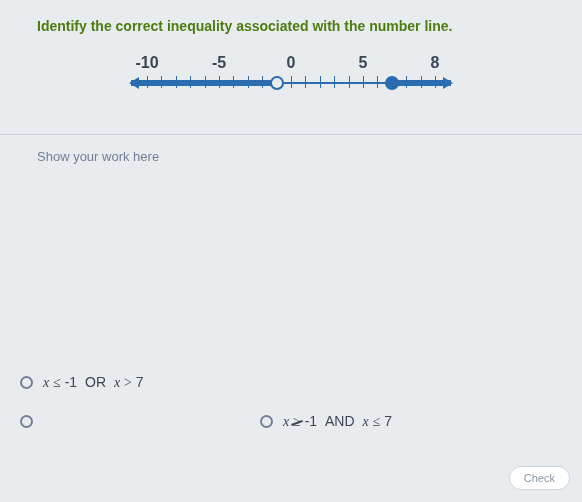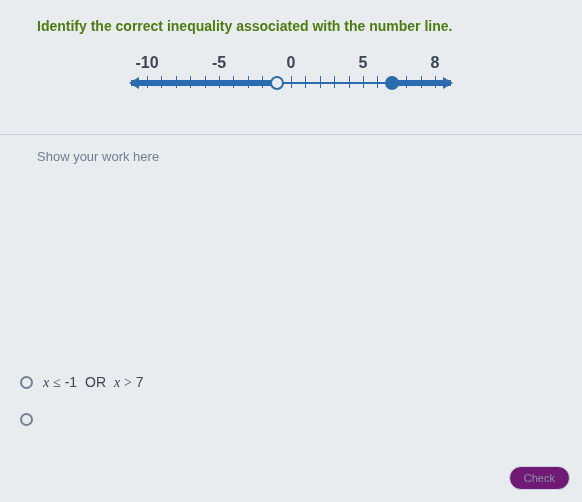--- a/index.html
+++ b/index.html
@@ -126,21 +126,21 @@
       margin-right: 10px;
       flex-shrink: 0;
     }
     .opt .math { font-style: italic; font-family: 'Times New Roman', serif; }
     .opt .op { font-family: 'Times New Roman', serif; }
     .opt .conn { font-weight: 400; margin: 0 4px; }
     .check-btn {
       position: absolute;
       right: 12px;
       bottom: 12px;
-      background: #701a75;
+      background: #ffffff;
       border: 1px solid #cbd5e0;
       border-radius: 14px;
       padding: 5px 14px;
       font-size: 11px;
       color: #8a96a3;
       cursor: pointer;
     }
     .strike {
       position: relative;
     }
@@ -218,16 +218,28 @@
         <span class="math">x</span>
         <span class="op">&gt;</span>
         <span>7</span>
       </span>
     </div>
   </div>
   <div class="opt-row">
     <div class="opt">
       <span class="radio"></span>
     </div>
+    <div class="opt">
+      <span class="radio"></span>
+      <span>
+        <span class="math">x</span>
+        <span class="op strike">≥</span>
+        <span>-1</span>
+        <span class="conn">AND</span>
+        <span class="math">x</span>
+        <span class="op">≤</span>
+        <span>7</span>
+      </span>
+    </div>
   </div>
 </div>
 
 <button class="check-btn">Check</button>
 
 </body></html>

